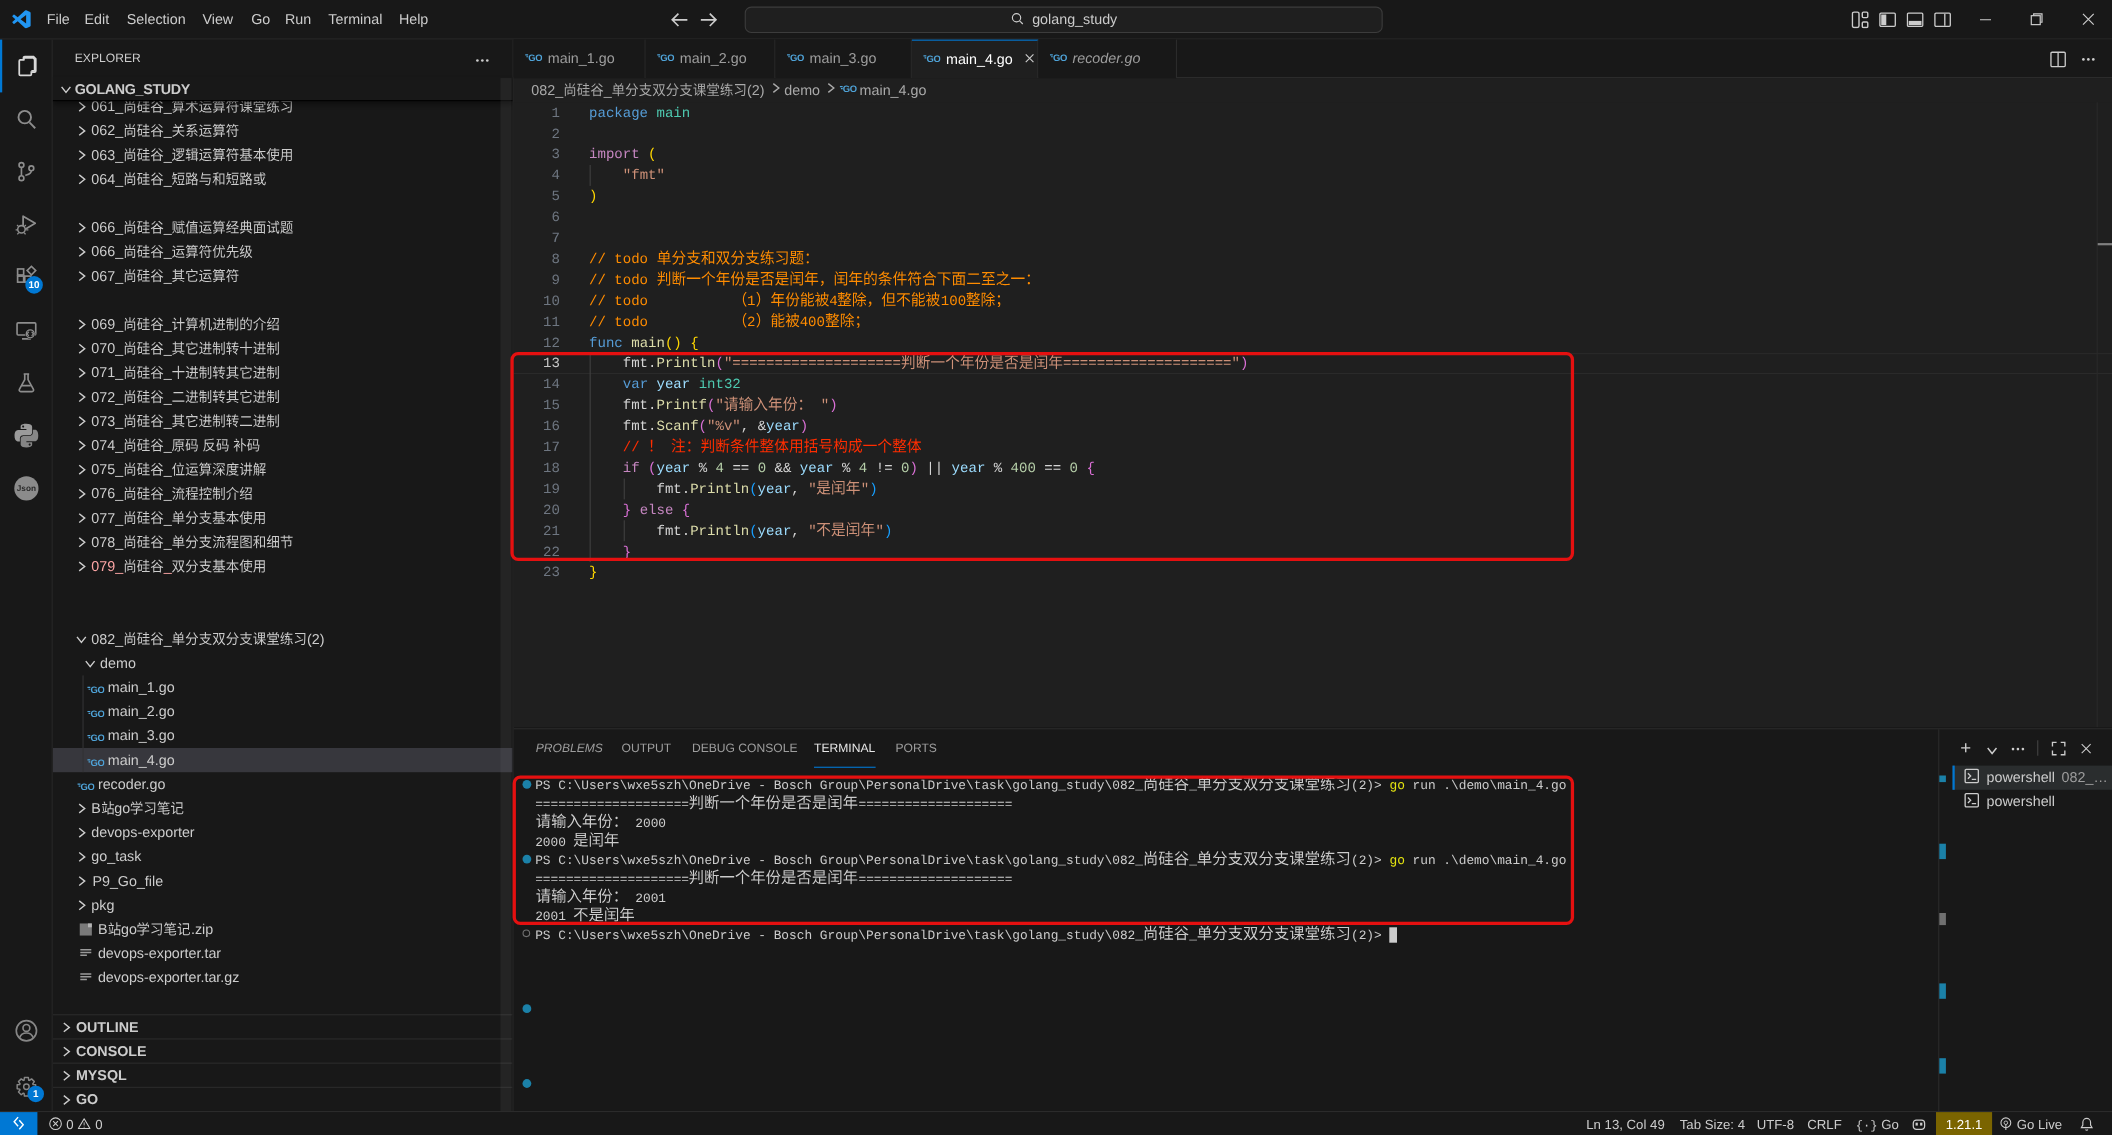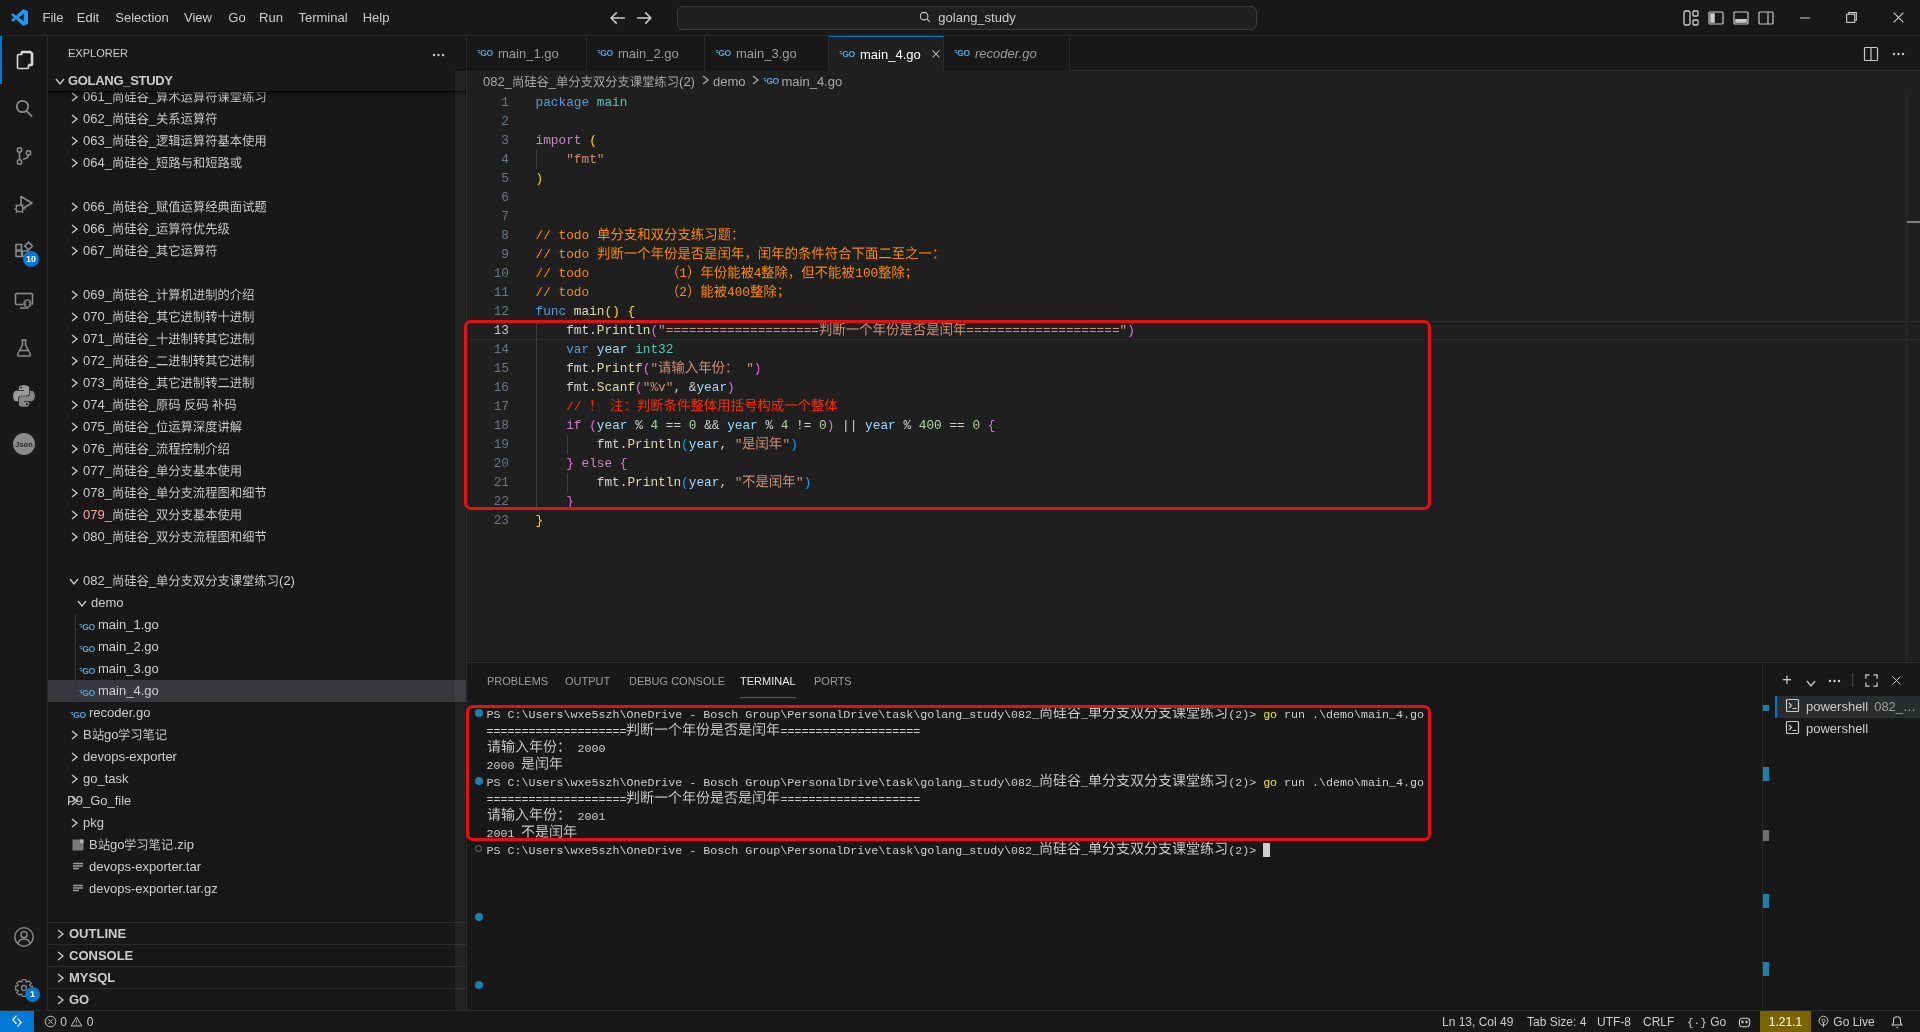--- a/index.html
+++ b/index.html
@@ -451,40 +451,20 @@
         </svg>_<svg style="width:86.10px;height:13.00px;vertical-align:-1.56px" viewBox="0 -880 7000 1000" preserveAspectRatio="none" fill="#cccccc">
           <use href="#u53cc"></use>
           <use href="#u5206" x="1000"></use>
           <use href="#u652f" x="2000"></use>
           <use href="#u57fa" x="3000"></use>
           <use href="#u672c" x="4000"></use>
           <use href="#u4f7f" x="5000"></use>
           <use href="#u7528" x="6000"></use>
         </svg></span>
     </div>
-    <div class="row" style="top:490px;font-size:13px;color:#cccccc">
-      <span style="position:absolute;left:18px;top:3px"><svg width="16" height="16" viewBox="0 0 16 16" style="" fill="none">
-          <path d="m6 4 5 4-5 4" stroke="#cccccc" stroke-width="1.3" fill="none"></path>
-        </svg></span>
-      <span style="position:absolute;left:35px;white-space:nowrap">080_<svg style="width:36.90px;height:13.00px;vertical-align:-1.56px" viewBox="0 -880 3000 1000" preserveAspectRatio="none" fill="#cccccc">
-          <use href="#u5c1a"></use>
-          <use href="#u7845" x="1000"></use>
-          <use href="#u8c37" x="2000"></use>
-        </svg>_<svg style="width:110.70px;height:13.00px;vertical-align:-1.56px" viewBox="0 -880 9000 1000" preserveAspectRatio="none" fill="#cccccc">
-          <use href="#u53cc"></use>
-          <use href="#u5206" x="1000"></use>
-          <use href="#u652f" x="2000"></use>
-          <use href="#u6d41" x="3000"></use>
-          <use href="#u7a0b" x="4000"></use>
-          <use href="#u56fe" x="5000"></use>
-          <use href="#u548c" x="6000"></use>
-          <use href="#u7ec6" x="7000"></use>
-          <use href="#u8282" x="8000"></use>
-        </svg></span>
-    </div>
     <div class="row" style="top:534px;font-size:13px;color:#cccccc">
       <span style="position:absolute;left:18px;top:3px"><svg width="16" height="16" viewBox="0 0 16 16" style="" fill="none">
           <path d="m4 6 4 5 4-5" stroke="#cccccc" stroke-width="1.3" fill="none"></path>
         </svg></span>
       <span style="position:absolute;left:35px;white-space:nowrap">082_<svg style="width:36.90px;height:13.00px;vertical-align:-1.56px" viewBox="0 -880 3000 1000" preserveAspectRatio="none" fill="#cccccc">
           <use href="#u5c1a"></use>
           <use href="#u7845" x="1000"></use>
           <use href="#u8c37" x="2000"></use>
         </svg>_<svg style="width:123.00px;height:13.00px;vertical-align:-1.56px" viewBox="0 -880 10000 1000" preserveAspectRatio="none" fill="#cccccc">
           <use href="#u5355"></use>
@@ -562,21 +542,21 @@
     <div class="row" style="top:732px;font-size:13px;color:#cccccc">
       <span style="position:absolute;left:18px;top:3px"><svg width="16" height="16" viewBox="0 0 16 16" style="" fill="none">
           <path d="m6 4 5 4-5 4" stroke="#cccccc" stroke-width="1.3" fill="none"></path>
         </svg></span>
       <span style="position:absolute;left:35px;white-space:nowrap">go_task</span>
     </div>
     <div class="row" style="top:754px;font-size:13px;color:#cccccc">
       <span style="position:absolute;left:18px;top:3px"><svg width="16" height="16" viewBox="0 0 16 16" style="" fill="none">
           <path d="m6 4 5 4-5 4" stroke="#cccccc" stroke-width="1.3" fill="none"></path>
         </svg></span>
-      <span style="position:absolute;left:19px;white-space:nowrap">P9_Go_file</span>
+      <span style="position:absolute;left:36px;white-space:nowrap">P9_Go_file</span>
     </div>
     <div class="row" style="top:776px;font-size:13px;color:#cccccc">
       <span style="position:absolute;left:18px;top:3px"><svg width="16" height="16" viewBox="0 0 16 16" style="" fill="none">
           <path d="m6 4 5 4-5 4" stroke="#cccccc" stroke-width="1.3" fill="none"></path>
         </svg></span>
       <span style="position:absolute;left:35px;white-space:nowrap">pkg</span>
     </div>
     <div class="row" style="top:798px;font-size:13px;color:#cccccc">
       <span style="position:absolute;left:22px;top:3px"><svg width="16" height="16" viewBox="0 0 16 16" style="" fill="none">
           <rect x="2.5" y="2.5" width="11" height="11" fill="#7a7a7a"></rect>
@@ -809,21 +789,21 @@
         </svg><b style="color:#ce9178">"</b><b style="color:#179fff">)</b></span></div><div class="abs" style="left:0;top:361px;height:19px;line-height:19px;width:100%"><span class="abs" style="right:1411px;color:#6e7681;font-size:12.78px">20</span><span class="abs" style="left:68.5px"><b style="color:#d4d4d4">&nbsp;&nbsp;&nbsp;&nbsp;</b><b style="color:#da70d6">}</b><b style="color:#d4d4d4">&nbsp;</b><b style="color:#c586c0">else</b><b style="color:#d4d4d4">&nbsp;</b><b style="color:#da70d6">{</b></span></div><div class="abs" style="left:0;top:380px;height:19px;line-height:19px;width:100%"><span class="abs" style="right:1411px;color:#6e7681;font-size:12.78px">21</span><span class="abs" style="left:68.5px"><b style="color:#d4d4d4">&nbsp;&nbsp;&nbsp;&nbsp;&nbsp;&nbsp;&nbsp;&nbsp;fmt.</b><b style="color:#dcdcaa">Println</b><b style="color:#179fff">(</b><b style="color:#9cdcfe">year</b><b style="color:#d4d4d4">,&nbsp;</b><b style="color:#ce9178">"</b><svg style="width:53.60px;height:14.20px;vertical-align:-1.70px" viewBox="0 -880 4000 1000" preserveAspectRatio="none" fill="#ce9178">
           <use href="#u4e0d"></use>
           <use href="#u662f" x="1000"></use>
           <use href="#u95f0" x="2000"></use>
           <use href="#u5e74" x="3000"></use>
         </svg><b style="color:#ce9178">"</b><b style="color:#179fff">)</b></span></div><div class="abs" style="left:0;top:399px;height:19px;line-height:19px;width:100%"><span class="abs" style="right:1411px;color:#6e7681;font-size:12.78px">22</span><span class="abs" style="left:68.5px"><b style="color:#d4d4d4">&nbsp;&nbsp;&nbsp;&nbsp;</b><b style="color:#da70d6">}</b></span></div><div class="abs" style="left:0;top:418px;height:19px;line-height:19px;width:100%"><span class="abs" style="right:1411px;color:#6e7681;font-size:12.78px">23</span><span class="abs" style="left:68.5px"><b style="color:#ffd700">}</b></span></div><div class="abs" style="left:69.0px;top:57px;width:1px;height:19px;background:#404040"></div><div class="abs" style="left:69.0px;top:228px;width:1px;height:190px;background:#404040"></div><div class="abs" style="left:99.5px;top:342px;width:1px;height:19px;background:#404040"></div><div class="abs" style="left:99.5px;top:380px;width:1px;height:19px;background:#404040"></div></div>
 <div class="abs" style="left:1906px;top:93px;width:1px;height:568px;background:#2a2a2a"></div>
 <div class="abs" style="left:1907px;top:221px;width:13px;height:2px;background:#808080"></div>
 <div class="abs" style="left:464px;top:320px;width:967px;height:190px;border:3px solid #e51010;border-radius:7px"></div>
 <div class="abs" style="left:467px;top:662px;width:1453px;height:348px;background:#181818;border-top:1px solid #2b2b2b">
-    <div class="abs" style="left:20px;top:8px;height:27px;line-height:20px;font-size:11px;color:#9d9d9d;">PROBLEMS</div>
+    <div class="abs" style="left:20px;top:8px;height:27px;line-height:20px;font-size:11px;color:#9d9d9d;font-style:italic;">PROBLEMS</div>
     <div class="abs" style="left:98px;top:8px;height:27px;line-height:20px;font-size:11px;color:#9d9d9d;">OUTPUT</div>
     <div class="abs" style="left:162px;top:8px;height:27px;line-height:20px;font-size:11px;color:#9d9d9d;">DEBUG CONSOLE</div>
     <div class="abs" style="left:273px;top:8px;height:27px;line-height:20px;font-size:11px;color:#e7e7e7;border-bottom:1px solid #0078d4;">TERMINAL</div>
     <div class="abs" style="left:347px;top:8px;height:27px;line-height:20px;font-size:11px;color:#9d9d9d;">PORTS</div>
     <div class="abs" style="left:1315px;top:7px;color:#cccccc;font-size:17px">+</div>
     <span class="abs" style="left:1336px;top:11px"><svg width="13" height="13" viewBox="0 0 13 13" style="" fill="none">
         <path d="m4 6 4 5 4-5" stroke="#cccccc" stroke-width="1.3" fill="none"></path>
       </svg></span>
     <span class="abs" style="left:1360px;top:10px"><svg width="15" height="15" viewBox="0 0 15 15" style="" fill="none">
         <circle cx="3" cy="8" r="1.2" fill="#cccccc"></circle>

